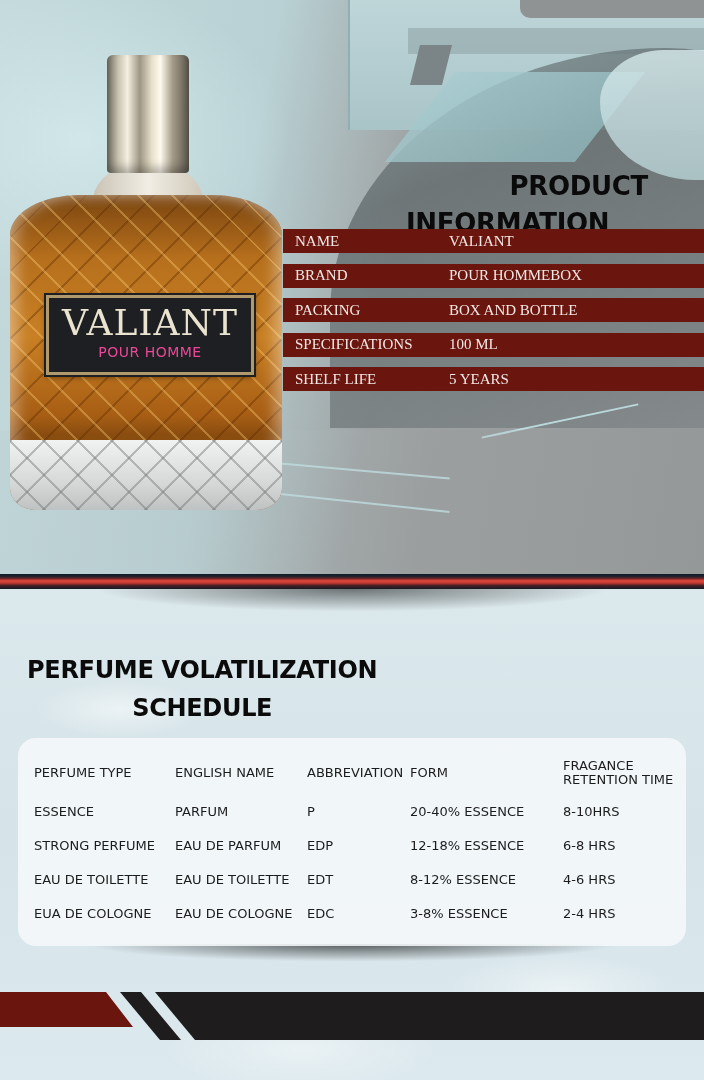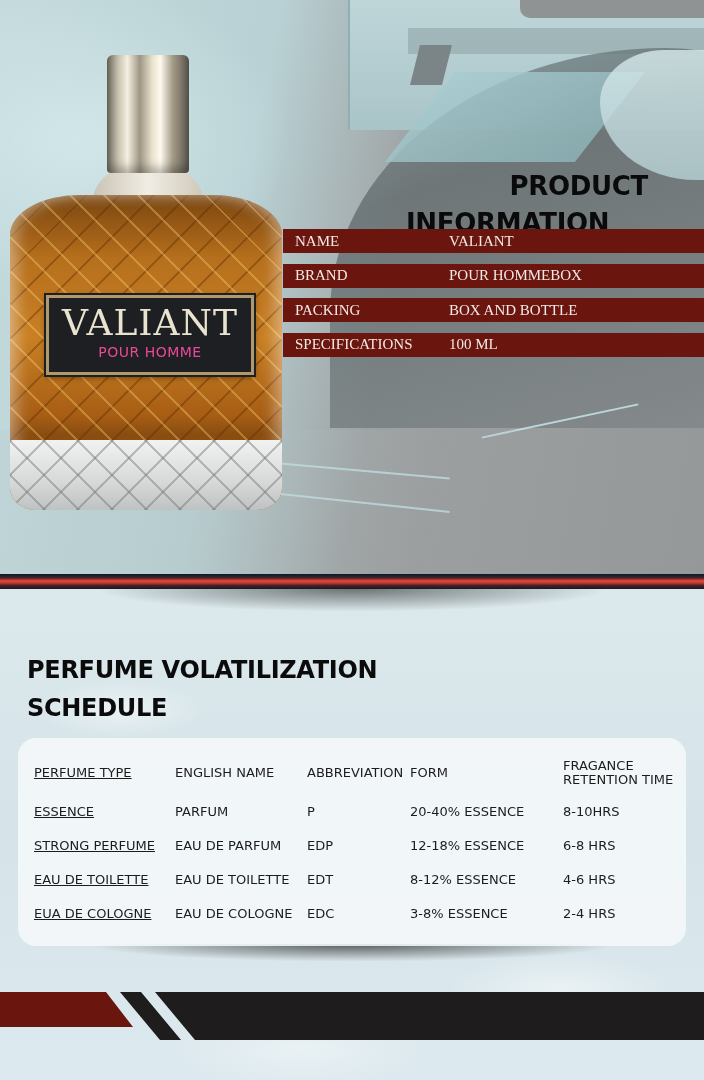--- a/index.html
+++ b/index.html
@@ -137,37 +137,37 @@
     }
     .lower .top-shadow {
       position: absolute; left: 40px; top: 0; width: 624px; height: 32px;
       background: radial-gradient(ellipse 340px 30px at 50% 0%, rgba(20,20,20,0.55), rgba(20,20,20,0) 75%);
     }
     .vol-title {
       position: absolute; left: 27px; top: 62px;
       font-family: "DejaVu Sans", sans-serif; font-weight: bold; font-size: 24px;
       color: #0b0b0b; line-height: 38px; letter-spacing: -0.3px;
     }
-    .vol-title span { display: block; }
+    .vol-title span { display: block; text-align: center; }
 
     .card {
       position: absolute; left: 18px; top: 149px; width: 668px; height: 208px;
       border-radius: 18px; background: rgba(245,248,249,0.88);
     }
     .card-shadow {
       position: absolute; left: 24px; top: 355px; width: 656px; height: 26px;
       background: radial-gradient(ellipse 330px 22px at 50% 0%, rgba(30,30,30,0.7), rgba(30,30,30,0) 80%);
     }
     .tbl { position: absolute; left: 0; top: 0; width: 100%; }
     .tbl .hdr, .tbl .row {
       position: absolute; left: 0; width: 100%;
       font-family: "DejaVu Sans", sans-serif; font-size: 13px; color: #1c1c1c;
     }
     .tbl .cell { position: absolute; white-space: nowrap; line-height: 14px; }
-    .tbl .c0 { left: 16px; text-decoration: underline; }
+    .tbl .c0 { left: 16px; }
     .tbl .c1 { left: 157px; }
     .tbl .c2 { left: 289px; }
     .tbl .c3 { left: 392px; }
     .tbl .c4 { left: 545px; }
     .tbl .hdr { top: 21px; }
     .tbl .hdr .cell { top: 7px; }
     .tbl .hdr .c4 { top: 0; }
     .tbl .hdr .c4 span { display: block; }
 
     
@@ -217,20 +217,24 @@
       <span class="v">POUR HOMMEBOX</span>
     </div>
     <div class="pi-row">
       <span class="k">PACKING</span>
       <span class="v">BOX AND BOTTLE</span>
     </div>
     <div class="pi-row">
       <span class="k">SPECIFICATIONS</span>
       <span class="v">100 ML</span>
     </div>
+    <div class="pi-row">
+      <span class="k">SHELF LIFE</span>
+      <span class="v">5 YEARS</span>
+    </div>
   </div>
 </section>
 
 <div class="divider"></div>
 
 <section class="lower">
   <div class="top-shadow"></div>
 
   <h2 class="vol-title">
     <span>PERFUME VOLATILIZATION</span>

